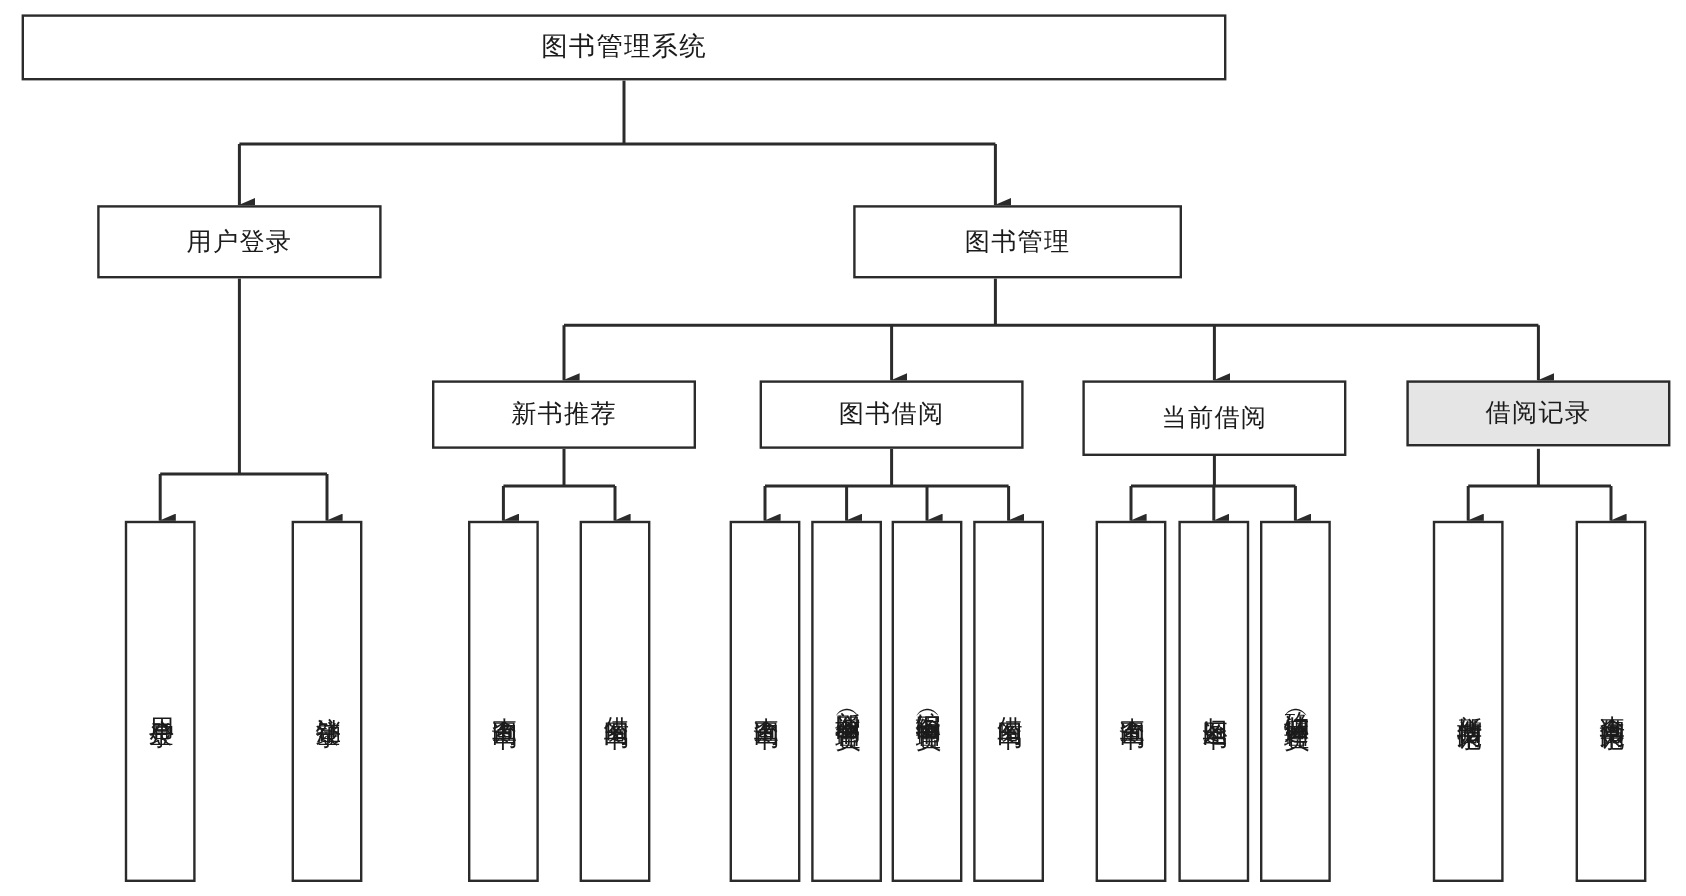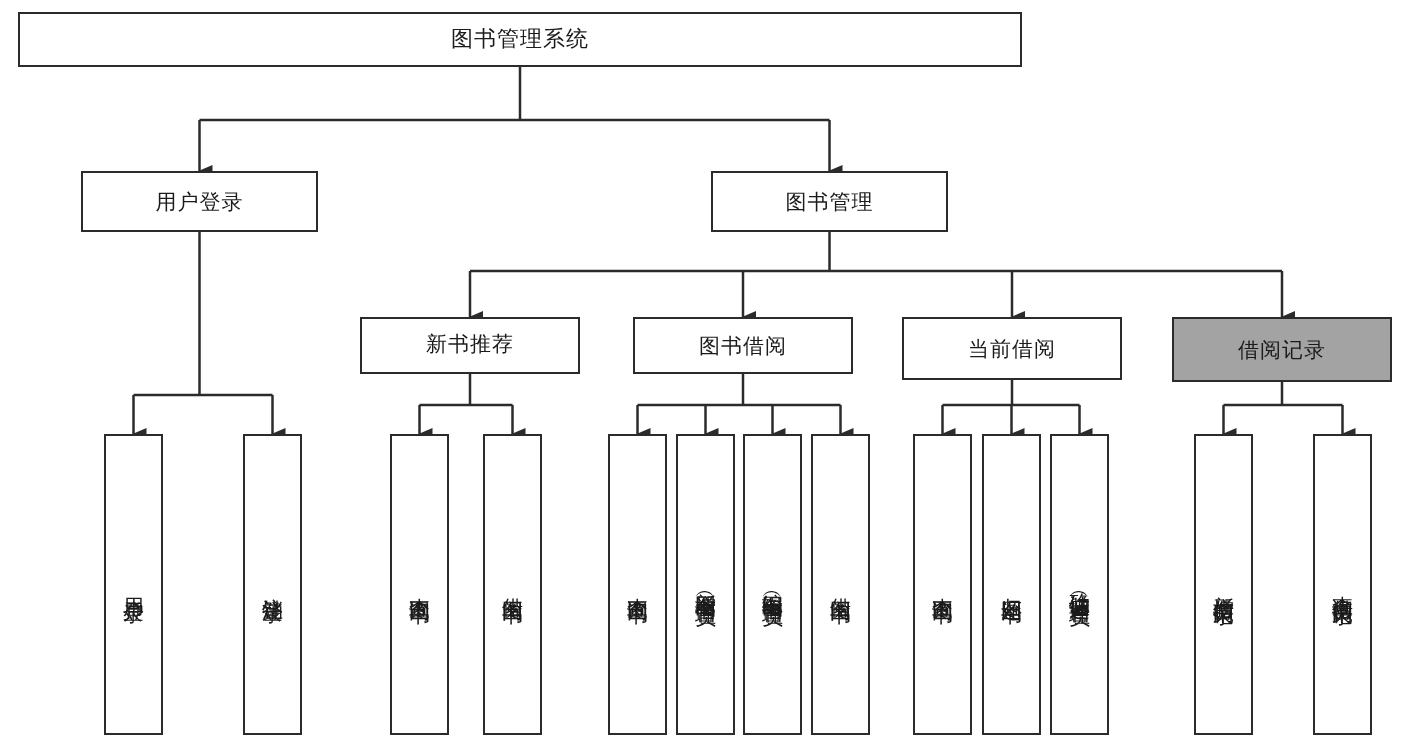--- a/index.html
+++ b/index.html
@@ -108,33 +108,33 @@
       <line x1="1223.5" y1="405" x2="1223.5" y2="434" stroke="#2b2b2b" stroke-width="2.5" marker-end="url(#arrow)"></line>
       <line x1="1342.5" y1="405" x2="1342.5" y2="434" stroke="#2b2b2b" stroke-width="2.5" marker-end="url(#arrow)"></line>
     </svg>
   <div id="nodes">
       <div class="node h root" style="left: 18px; top: 12px; width: 1004px; height: 55px; border-color: rgb(43, 43, 43); background: rgb(255, 255, 255); color: rgb(27, 27, 27);">
         <span class="label">图书管理系统</span>
       </div>
       <div class="node h" style="left: 81px; top: 171px; width: 237px; height: 61px; border-color: rgb(43, 43, 43); background: rgb(255, 255, 255); color: rgb(27, 27, 27);">
         <span class="label">用户登录</span>
       </div>
-      <div class="node h" style="left: 711px; top: 171px; width: 237px; height: 61px; border-color: rgb(43, 43, 43); background: rgb(255, 255, 255); color: rgb(27, 27, 27);">
+      <div class="node h" style="left: 711px; top: 171px; width: 274px; height: 61px; border-color: rgb(43, 43, 43); background: rgb(255, 255, 255); color: rgb(27, 27, 27);">
         <span class="label">图书管理</span>
       </div>
-      <div class="node h" style="left: 360px; top: 317px; width: 220px; height: 57px; border-color: rgb(43, 43, 43); background: rgb(255, 255, 255); color: rgb(27, 27, 27); font-family: Liberation Mono, monospace;">
+      <div class="node h" style="left: 360px; top: 317px; width: 220px; height: 57px; border-color: rgb(43, 43, 43); background: rgb(255, 255, 255); color: rgb(27, 27, 27);">
         <span class="label">新书推荐</span>
       </div>
       <div class="node h" style="left: 633px; top: 317px; width: 220px; height: 57px; border-color: rgb(43, 43, 43); background: rgb(255, 255, 255); color: rgb(27, 27, 27); justify-content: center;">
         <span class="label">图书借阅</span>
       </div>
       <div class="node h" style="left: 902px; top: 317px; width: 220px; height: 63px; border-color: rgb(43, 43, 43); background: rgb(255, 255, 255); color: rgb(27, 27, 27);">
         <span class="label">当前借阅</span>
       </div>
-      <div class="node h" style="left: 1172px; top: 317px; width: 220px; height: 65px; border-color: rgb(43, 43, 43); background: #a3a3a3; color: rgb(27, 27, 27); text-align: right;">
+      <div class="node h" style="left: 1172px; top: 317px; width: 220px; height: 55px; border-color: rgb(43, 43, 43); background: #e5e5e5; color: rgb(27, 27, 27); text-align: right;">
         <span class="label">借阅记录</span>
       </div>
       <div class="node v" style="left: 104px; top: 434px; width: 59px; height: 301px; border-color: rgb(43, 43, 43); background: rgb(255, 255, 255); color: rgb(27, 27, 27);">
         <span class="label">用户登录</span>
       </div>
       <div class="node v" style="left: 243px; top: 434px; width: 59px; height: 301px; border-color: rgb(43, 43, 43); background: rgb(255, 255, 255); color: rgb(27, 27, 27);">
         <span class="label">注销登录</span>
       </div>
       <div class="node v" style="left: 390px; top: 434px; width: 59px; height: 301px; border-color: rgb(43, 43, 43); background: rgb(255, 255, 255); color: rgb(27, 27, 27);">
         <span class="label">查询图书</span>

